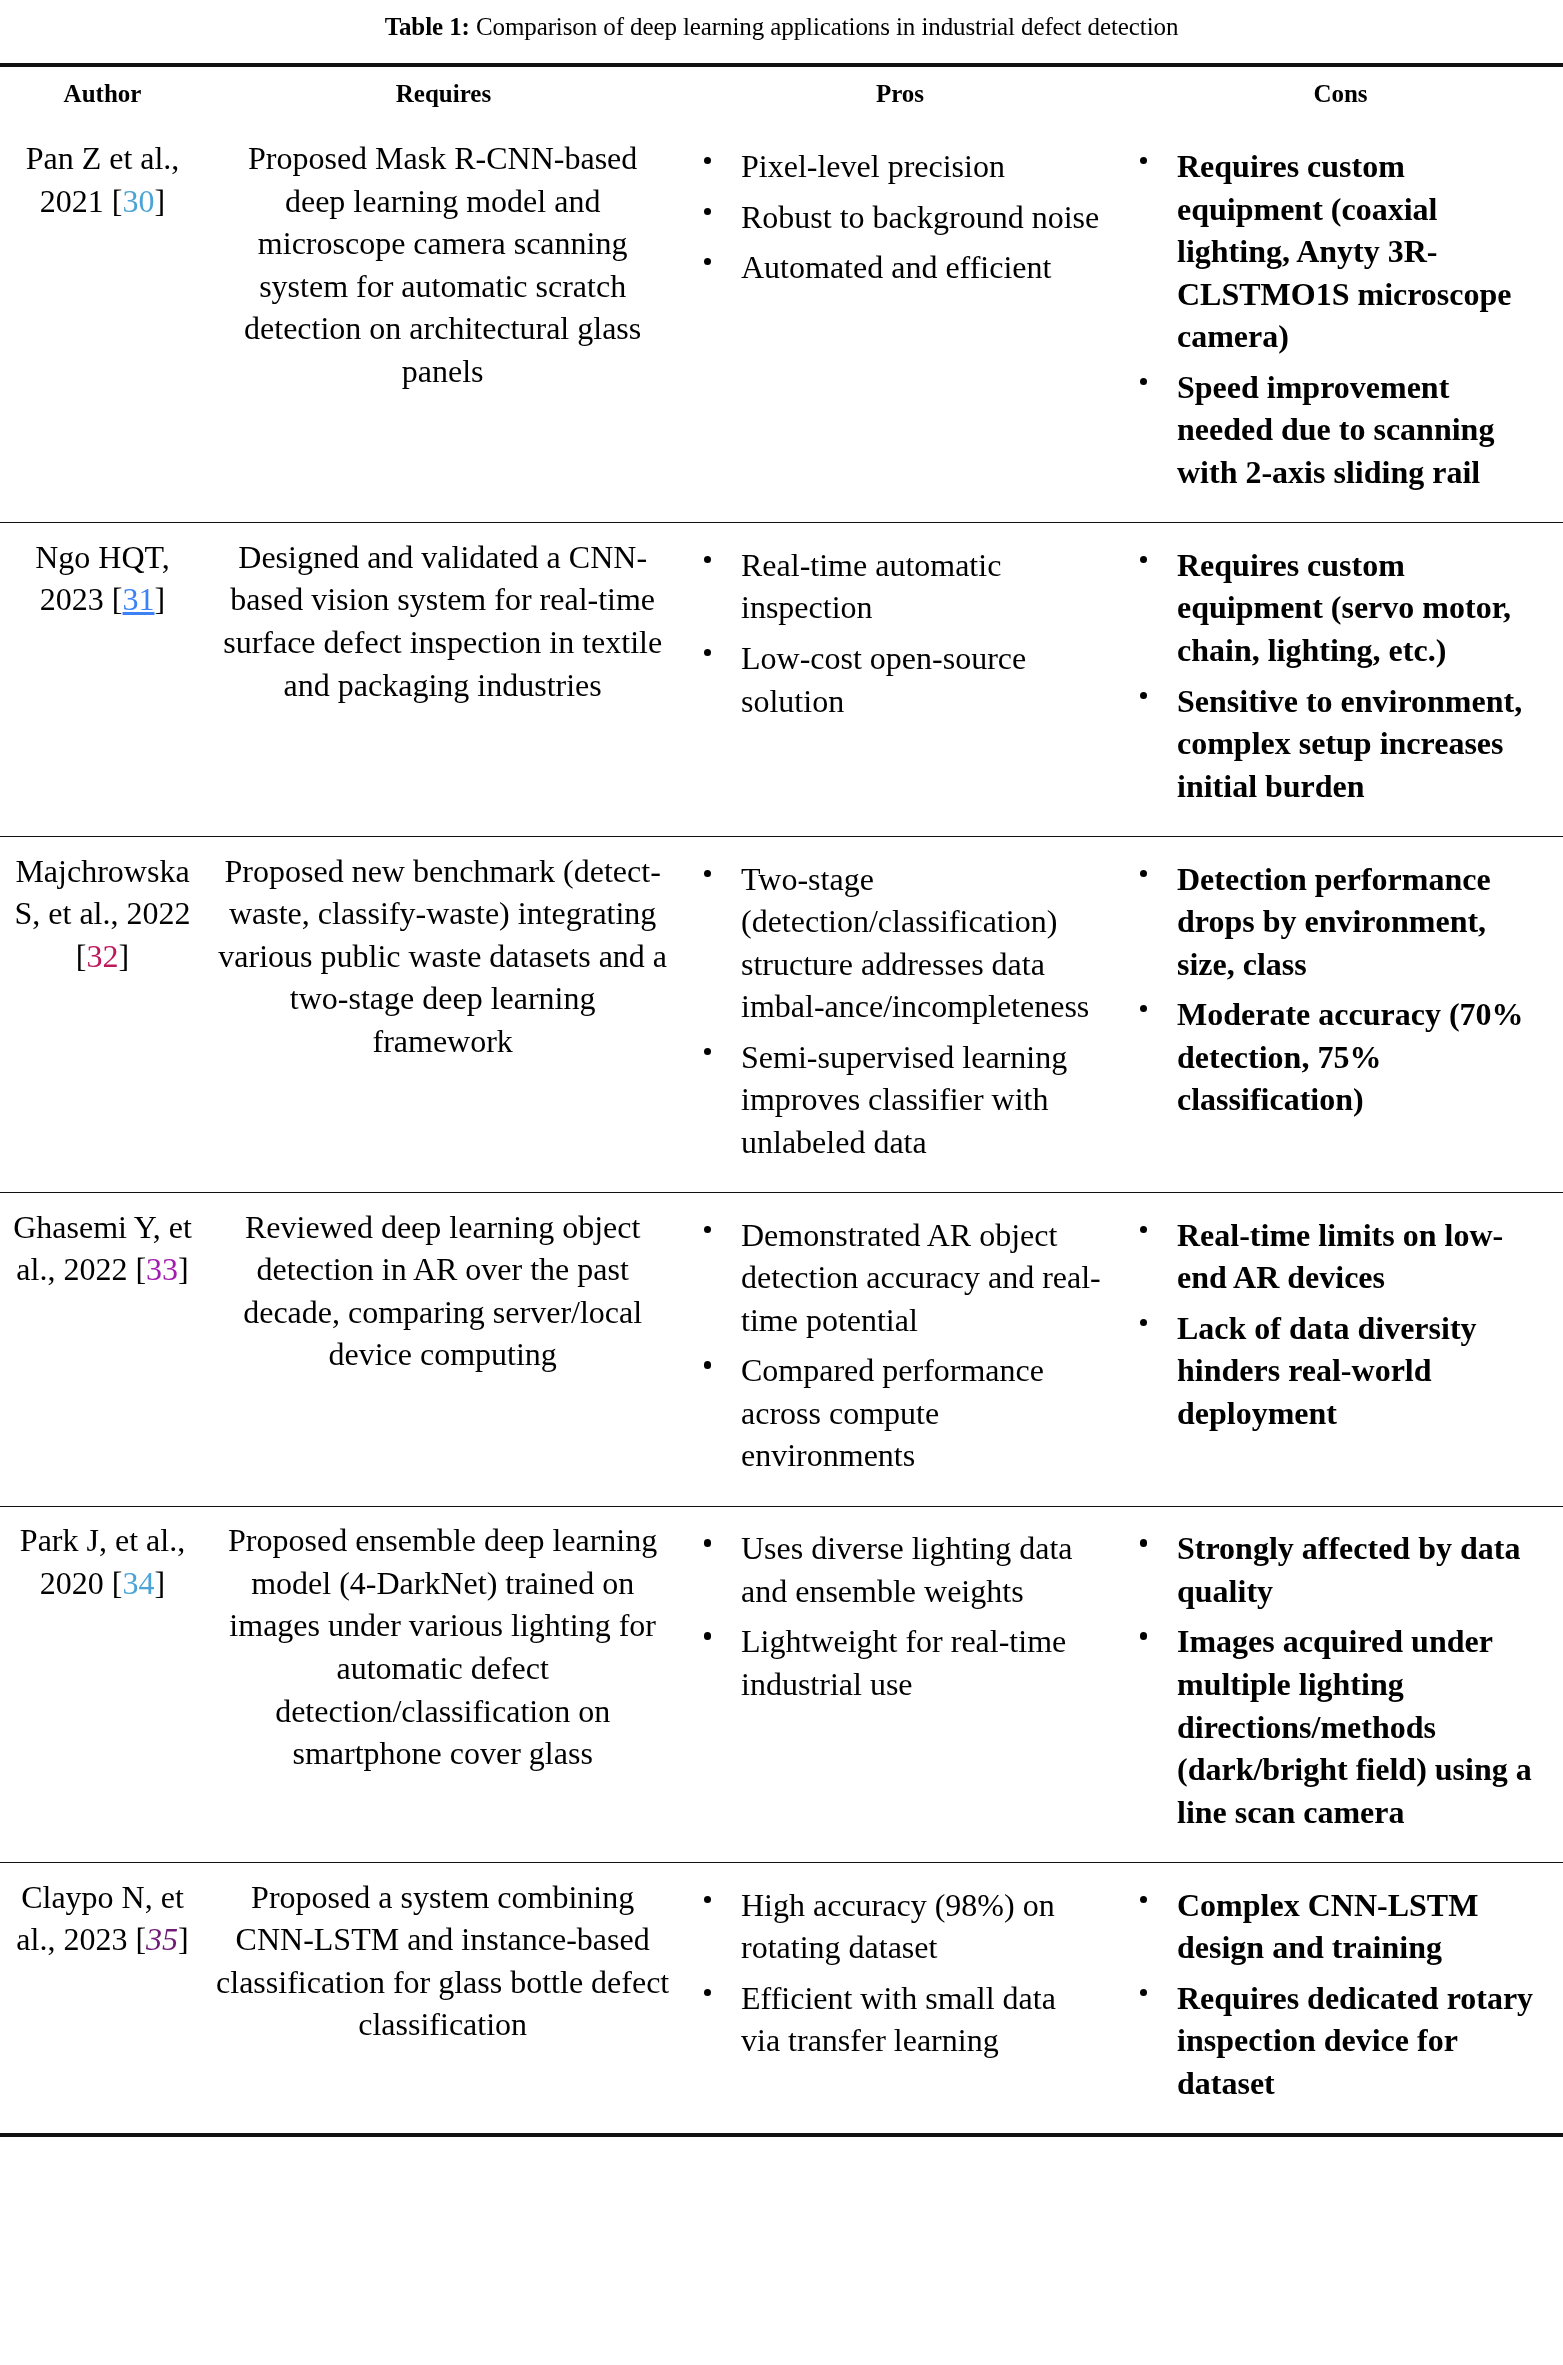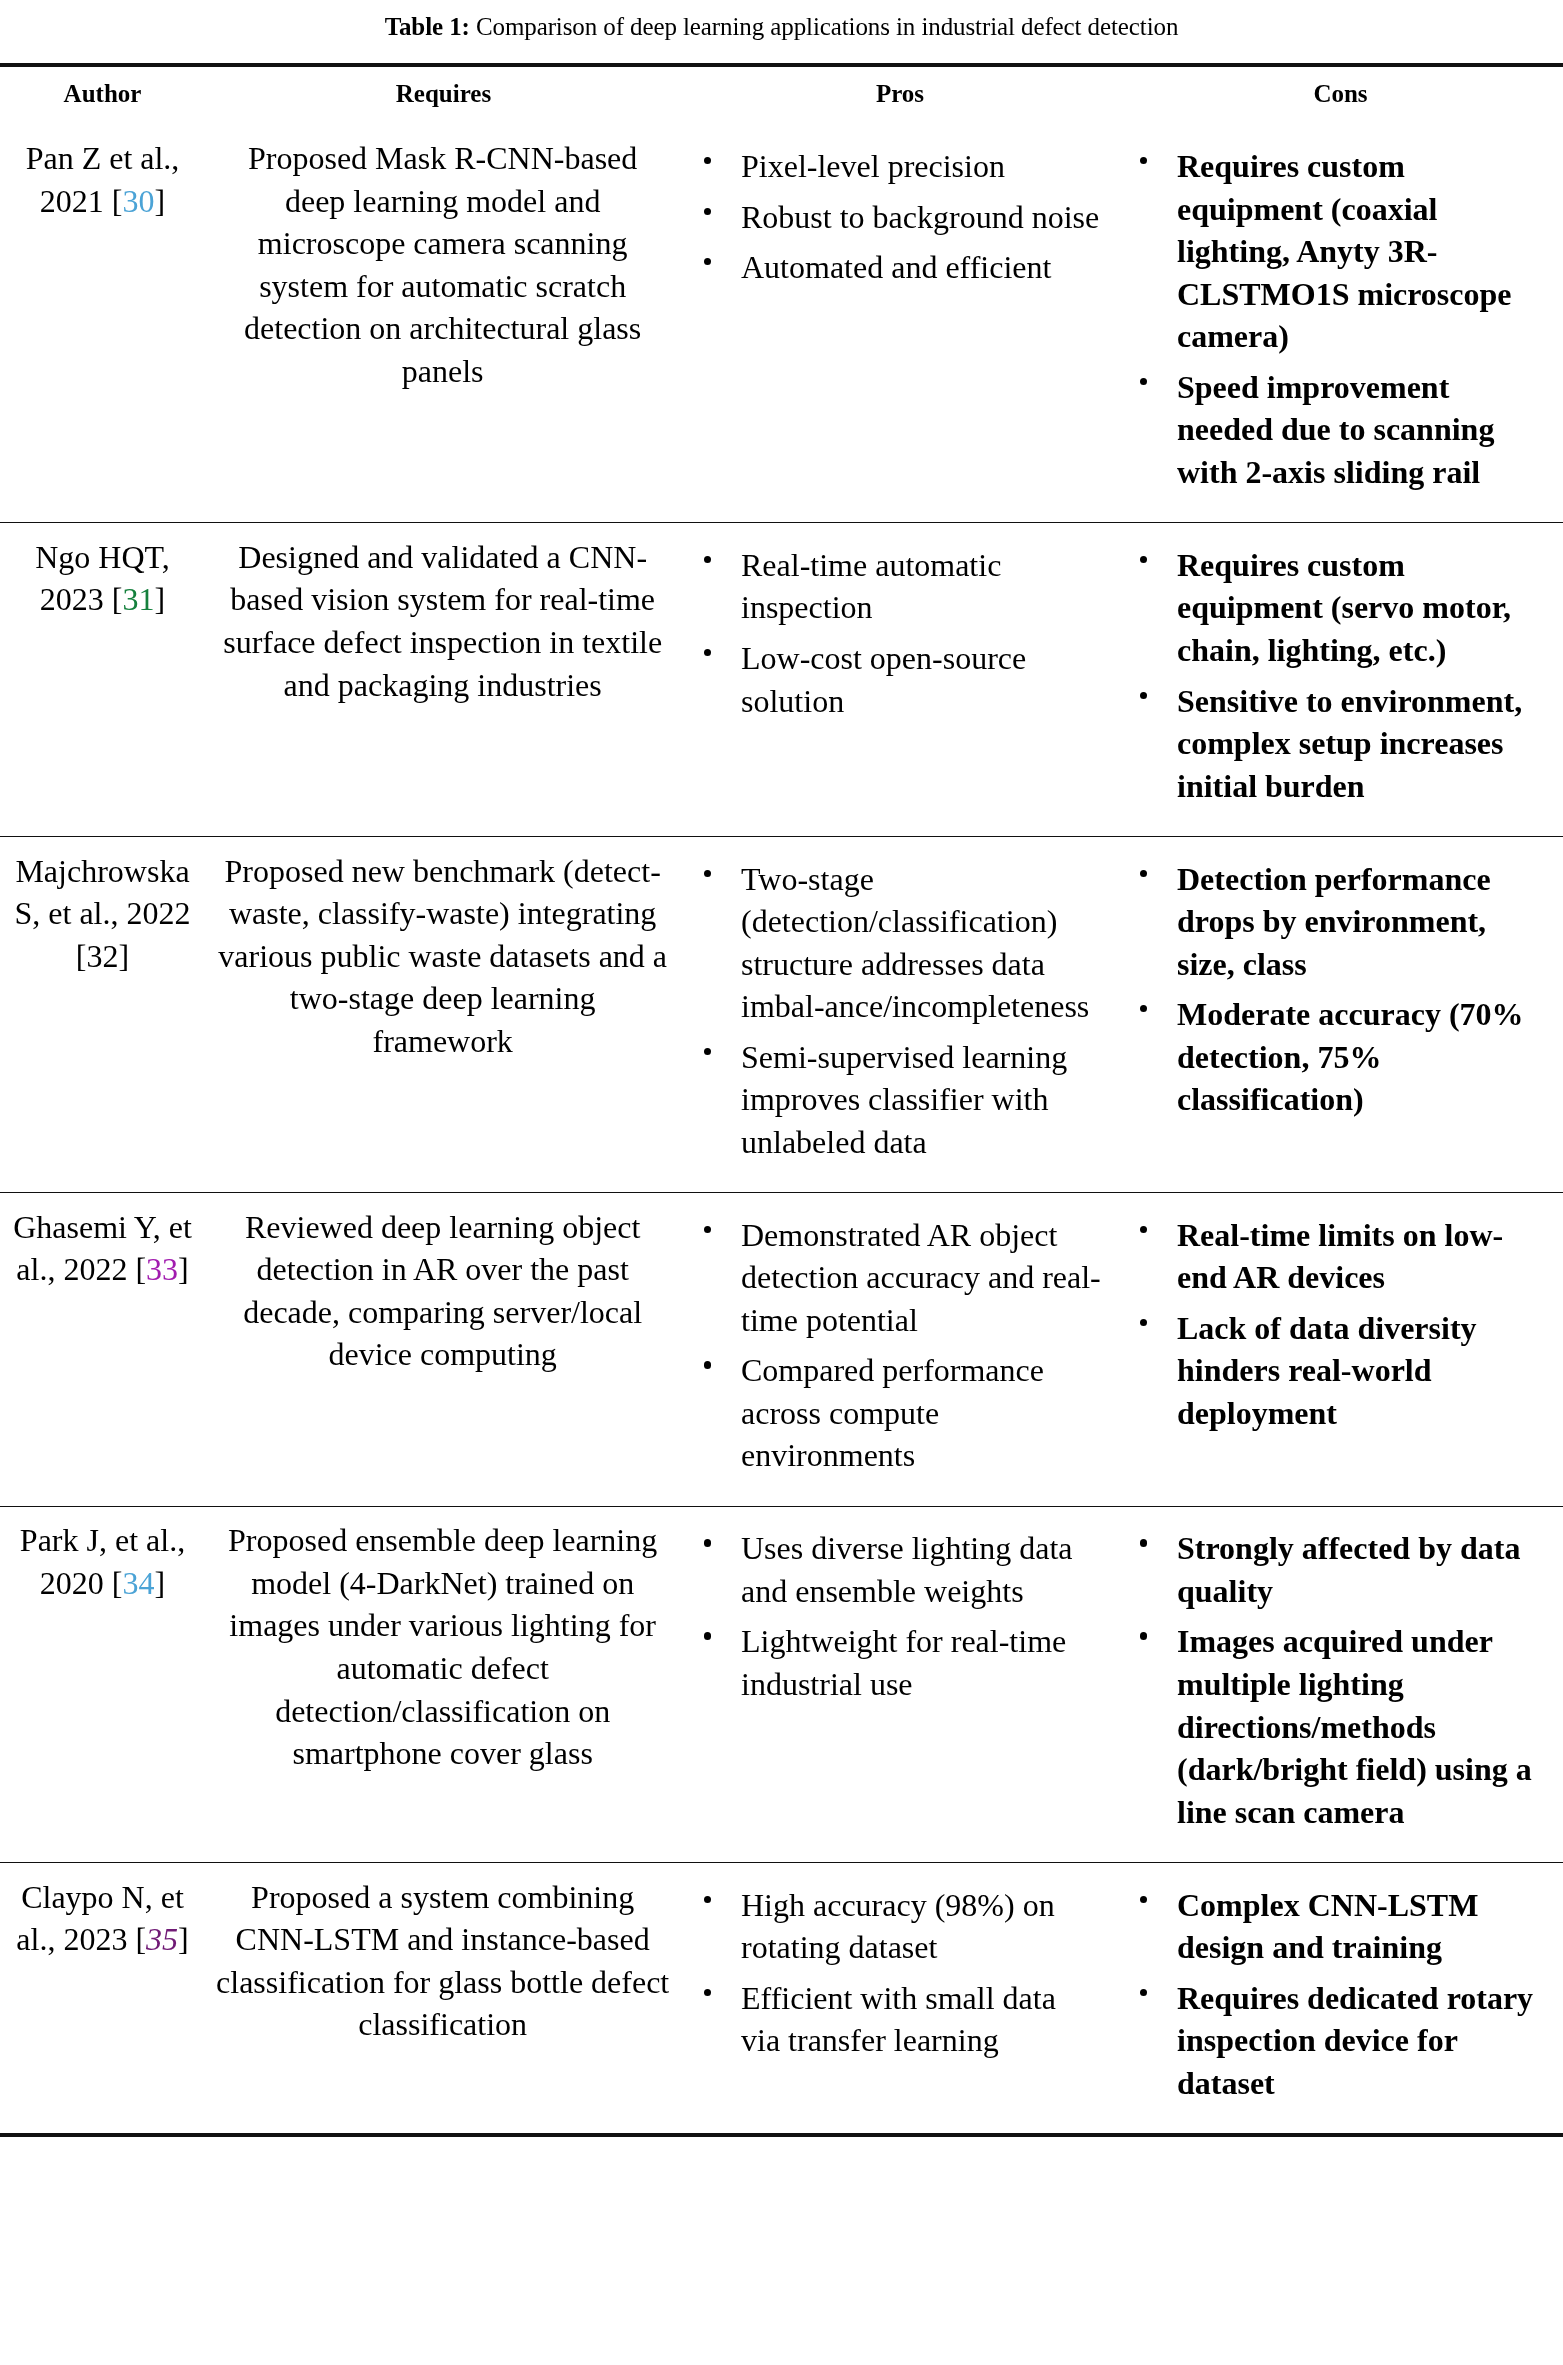--- a/index.html
+++ b/index.html
@@ -163,37 +163,37 @@
             </ul>
           </td>
           <td class="cell-cons">
             <ul class="bl">
               <li><span class="dot"></span><span>Requires custom equipment (coaxial lighting, Anyty 3R-CLSTMO1S microscope camera)</span></li>
               <li><span class="dot"></span><span>Speed improvement needed due to scanning with 2-axis sliding rail</span></li>
             </ul>
           </td>
         </tr>
         <tr>
-          <td class="cell-author"><span>Ngo HQT,</span> <span>2023 [</span><span class="ref" style="color: #15803d;">31</span><span>]</span></td>
+          <td class="cell-author"><span>Ngo HQT,</span> <span>2023 [</span><span class="ref" style="color: #3b82f6; text-decoration: underline;">31</span><span>]</span></td>
           <td class="cell-summary"><span>Designed and validated a CNN-based vision system for real-time surface defect inspection in textile and packaging industries</span></td>
           <td class="cell-pros">
             <ul class="bl">
               <li><span class="dot"></span><span>Real-time automatic inspection</span></li>
               <li><span class="dot"></span><span>Low-cost open-source solution</span></li>
             </ul>
           </td>
           <td class="cell-cons">
             <ul class="bl">
               <li><span class="dot"></span><span>Requires custom equipment (servo motor, chain, lighting, etc.)</span></li>
               <li><span class="dot"></span><span>Sensitive to environment, complex setup increases initial burden</span></li>
             </ul>
           </td>
         </tr>
         <tr>
-          <td class="cell-author"><span>Majchrowska S, et al.,</span> <span>2022 [</span><span class="ref" style="color: #000000;">32</span><span>]</span></td>
+          <td class="cell-author"><span>Majchrowska S, et al.,</span> <span>2022 [</span><span class="ref" style="color: #be185d;">32</span><span>]</span></td>
           <td class="cell-summary"><span>Proposed new benchmark (detect-waste, classify-waste) integrating various public waste datasets and a two-stage deep learning framework</span></td>
           <td class="cell-pros">
             <ul class="bl">
               <li><span class="dot"></span><span>Two-stage (detection/classification) structure addresses data imbal-ance/incompleteness</span></li>
               <li><span class="dot"></span><span>Semi-supervised learning improves classifier with unlabeled data</span></li>
             </ul>
           </td>
           <td class="cell-cons">
             <ul class="bl">
               <li><span class="dot"></span><span>Detection performance drops by environment, size, class</span></li>

